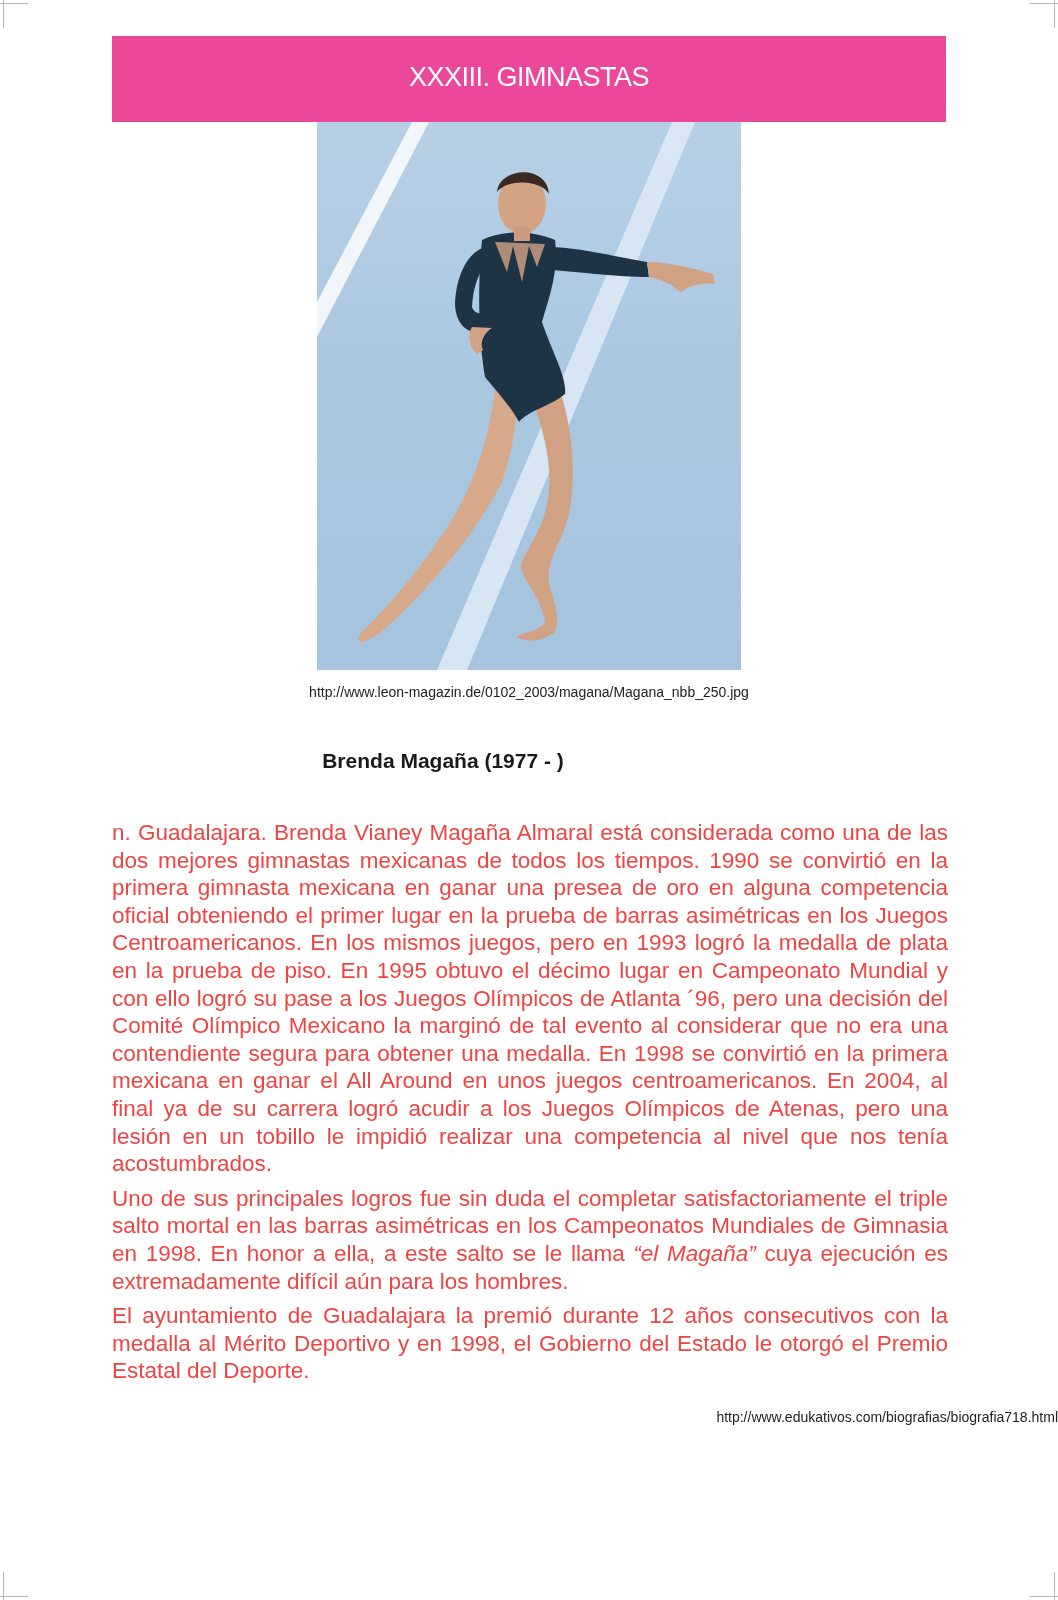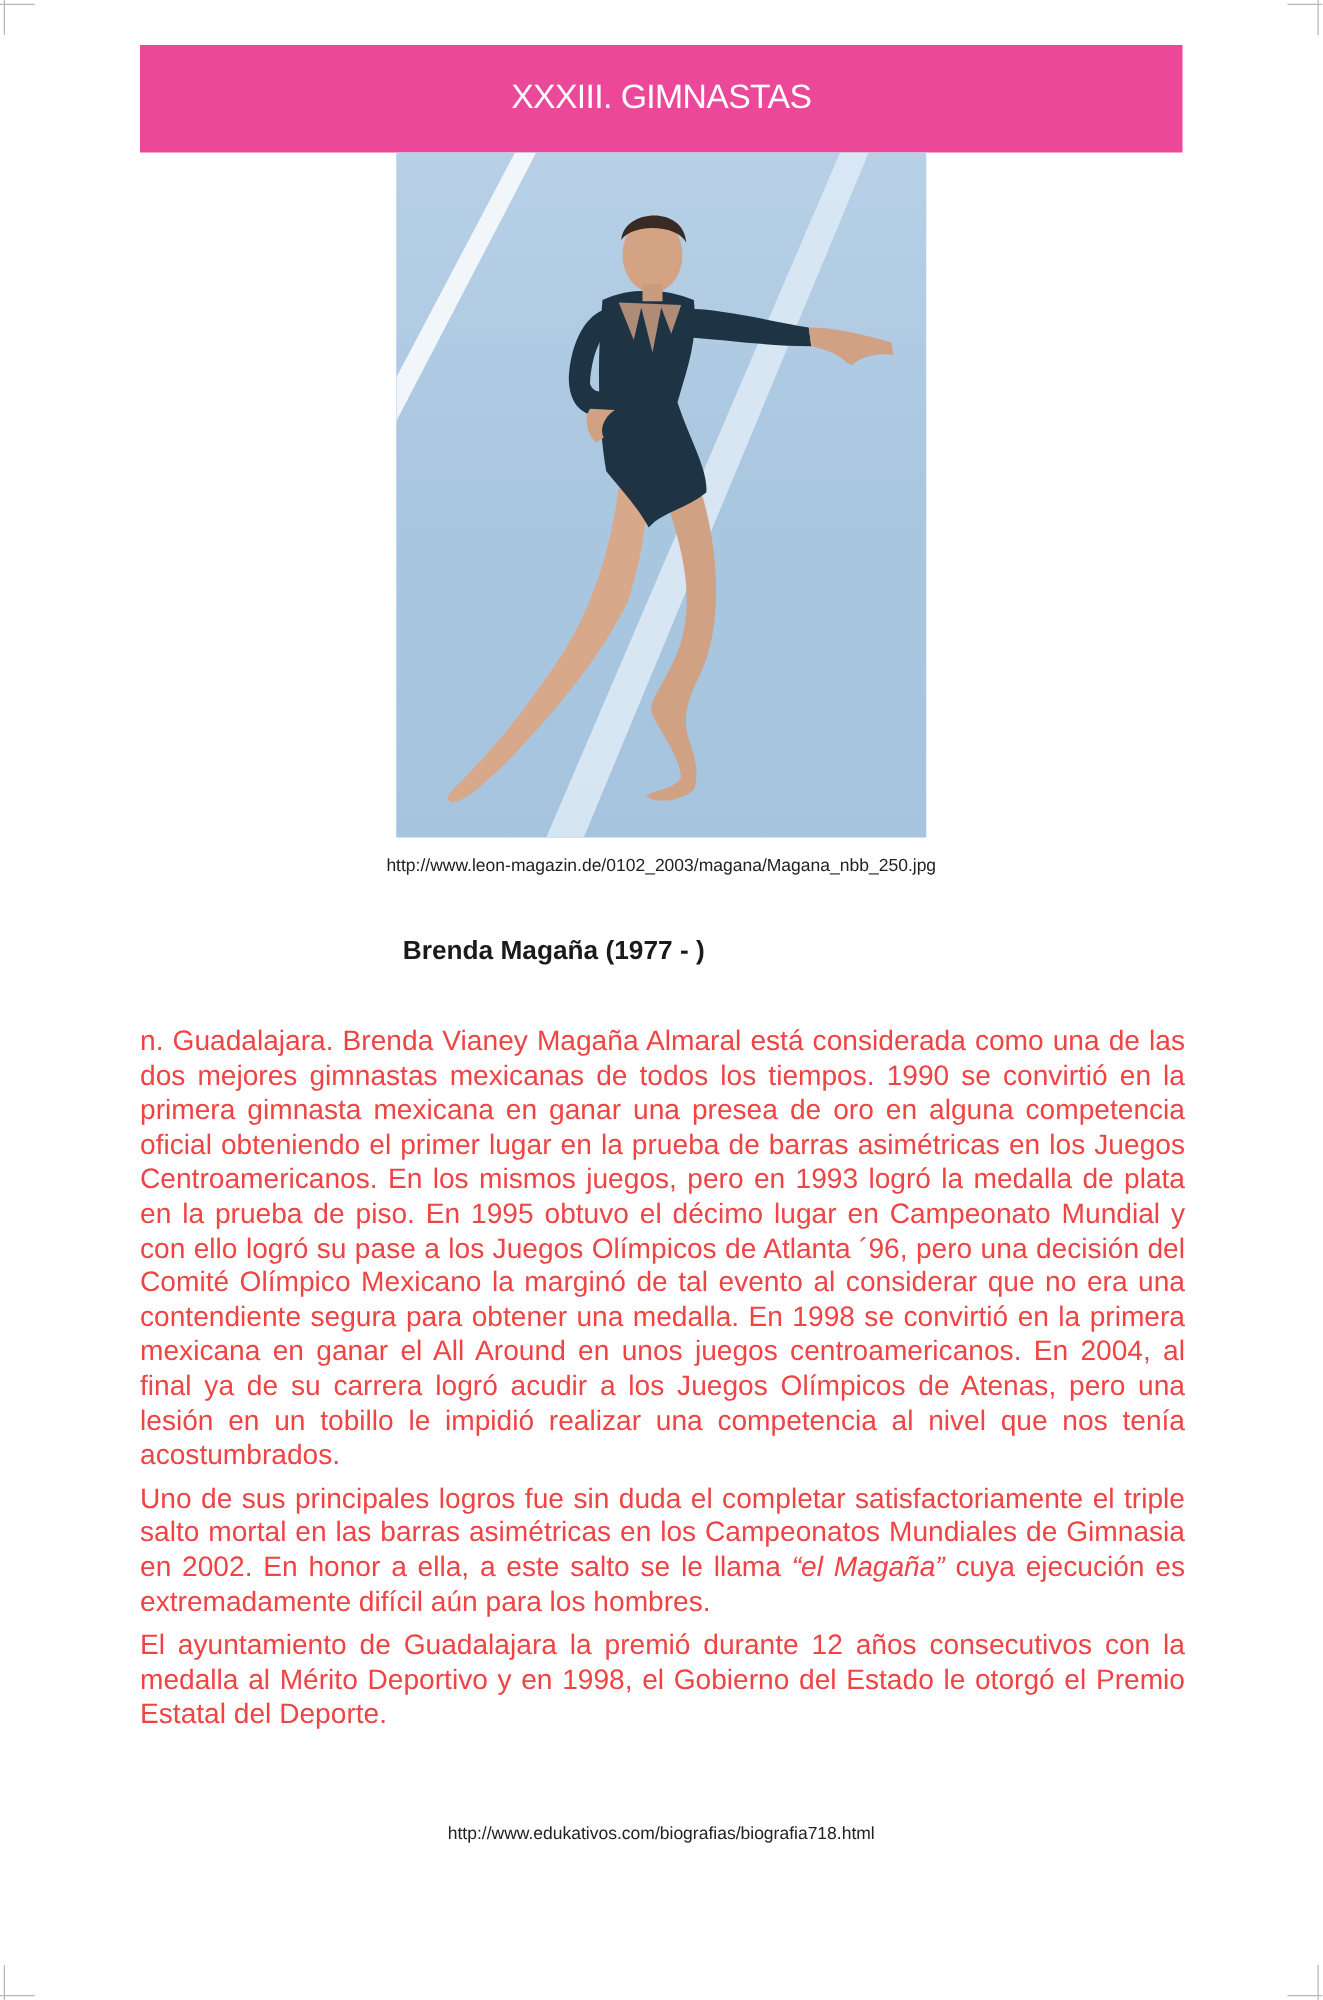--- a/index.html
+++ b/index.html
@@ -91,22 +91,22 @@
     }
     .body-text p {
       margin: 0 0 7px 0;
     }
     .body-text em { font-style: italic; }
 
     .source-caption {
       position: absolute;
       left: 0;
       width: 1058px;
-      top: 1458px;
-      text-align: center;
+      top: 1409px;
+      text-align: right;
       font-size: 14px;
       color: #222;
     }
   </style>
 </head>
 <body>
 
 <div class="crop tl-h"></div>
 <div class="crop tl-v"></div>
 <div class="crop tr-h"></div>
@@ -146,17 +146,17 @@
     <rect x="197" y="105" width="16" height="14" fill="#c99c80"></rect>
   </svg>
 </div>
 
 <div class="photo-caption">http://www.leon-magazin.de/0102_2003/magana/Magana_nbb_250.jpg</div>
 
 <div class="bio-title">Brenda Magaña (1977 - )</div>
 
 <div class="body-text">
   <p>n. Guadalajara. Brenda Vianey Magaña Almaral está considerada como una de las dos mejores gimnastas mexicanas de todos los tiempos. 1990 se convirtió en la primera gimnasta mexicana en ganar una presea de oro en alguna competencia oficial obteniendo el primer lugar en la prueba de barras asimétricas en los Juegos Centroamericanos. En los mismos juegos, pero en 1993 logró la medalla de plata en la prueba de piso. En 1995 obtuvo el décimo lugar en Campeonato Mundial y con ello logró su pase a los Juegos Olímpicos de Atlanta ´96, pero una decisión del Comité Olímpico Mexicano la marginó de tal evento al considerar que no era una contendiente segura para obtener una medalla. En 1998 se convirtió en la primera mexicana en ganar el All Around en unos juegos centroamericanos. En 2004, al final ya de su carrera logró acudir a los Juegos Olímpicos de Atenas, pero una lesión en un tobillo le impidió realizar una competencia al nivel que nos tenía acostumbrados.</p>
-  <p><span>Uno de sus principales logros fue sin duda el completar satisfactoriamente el triple salto mortal en las barras asimétricas en los Campeonatos Mundiales de Gimnasia en 2002. En honor a ella, a este salto se le llama </span><em>“el Magaña”</em><span> cuya ejecución es extremadamente difícil aún para los hombres.</span></p>
+  <p><span>Uno de sus principales logros fue sin duda el completar satisfactoriamente el triple salto mortal en las barras asimétricas en los Campeonatos Mundiales de Gimnasia en 1998. En honor a ella, a este salto se le llama </span><em>“el Magaña”</em><span> cuya ejecución es extremadamente difícil aún para los hombres.</span></p>
   <p>El ayuntamiento de Guadalajara la premió durante 12 años consecutivos con la medalla al Mérito Deportivo y en 1998, el Gobierno del Estado le otorgó el Premio Estatal del Deporte.</p>
 </div>
 
 <div class="source-caption">http://www.edukativos.com/biografias/biografia718.html</div>
 
 </body></html>

